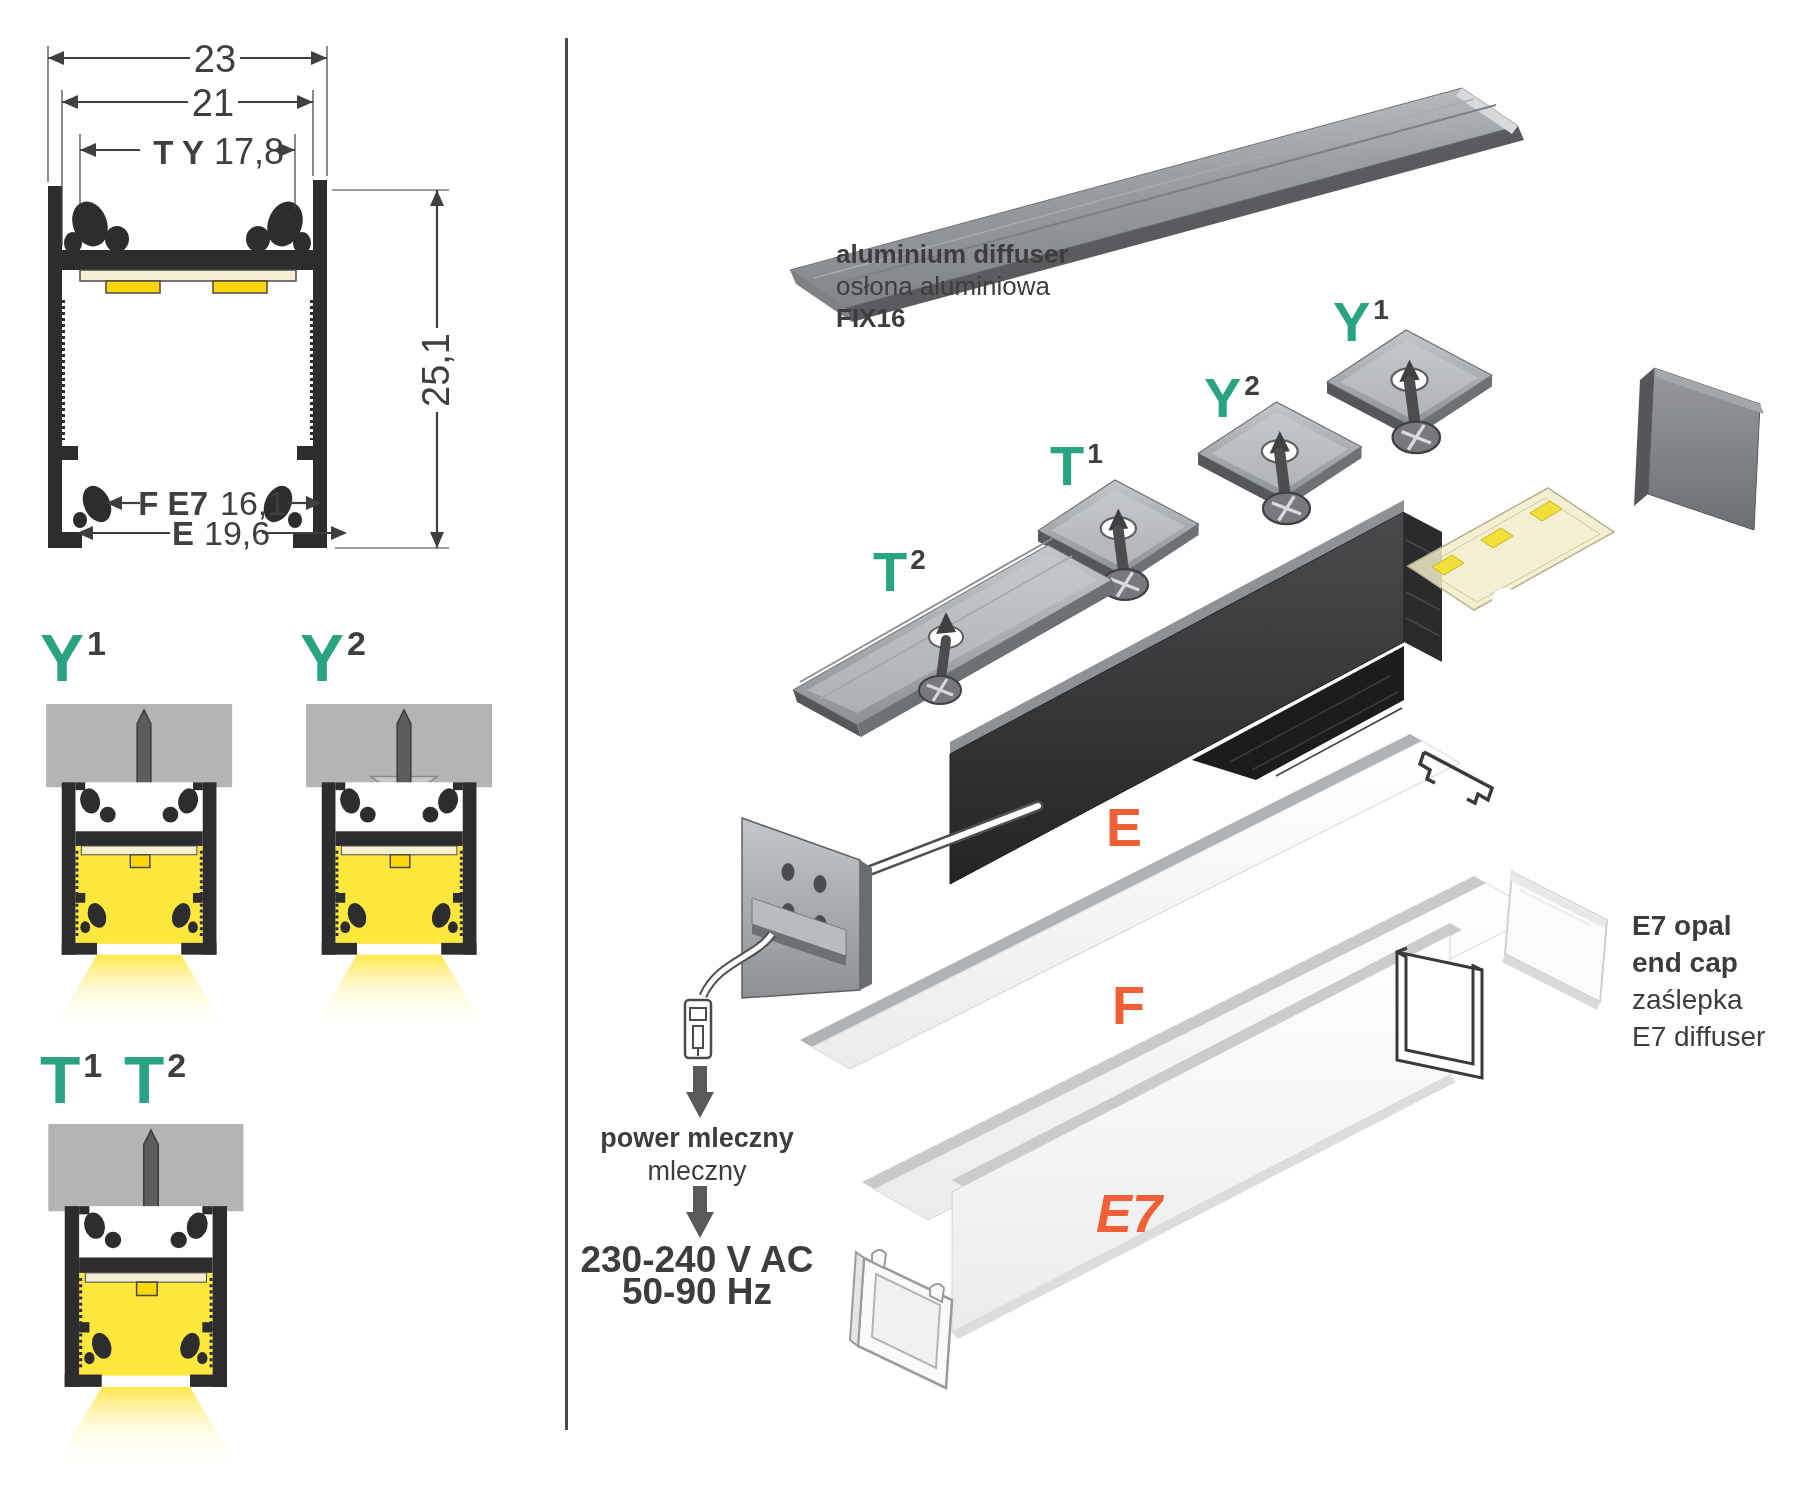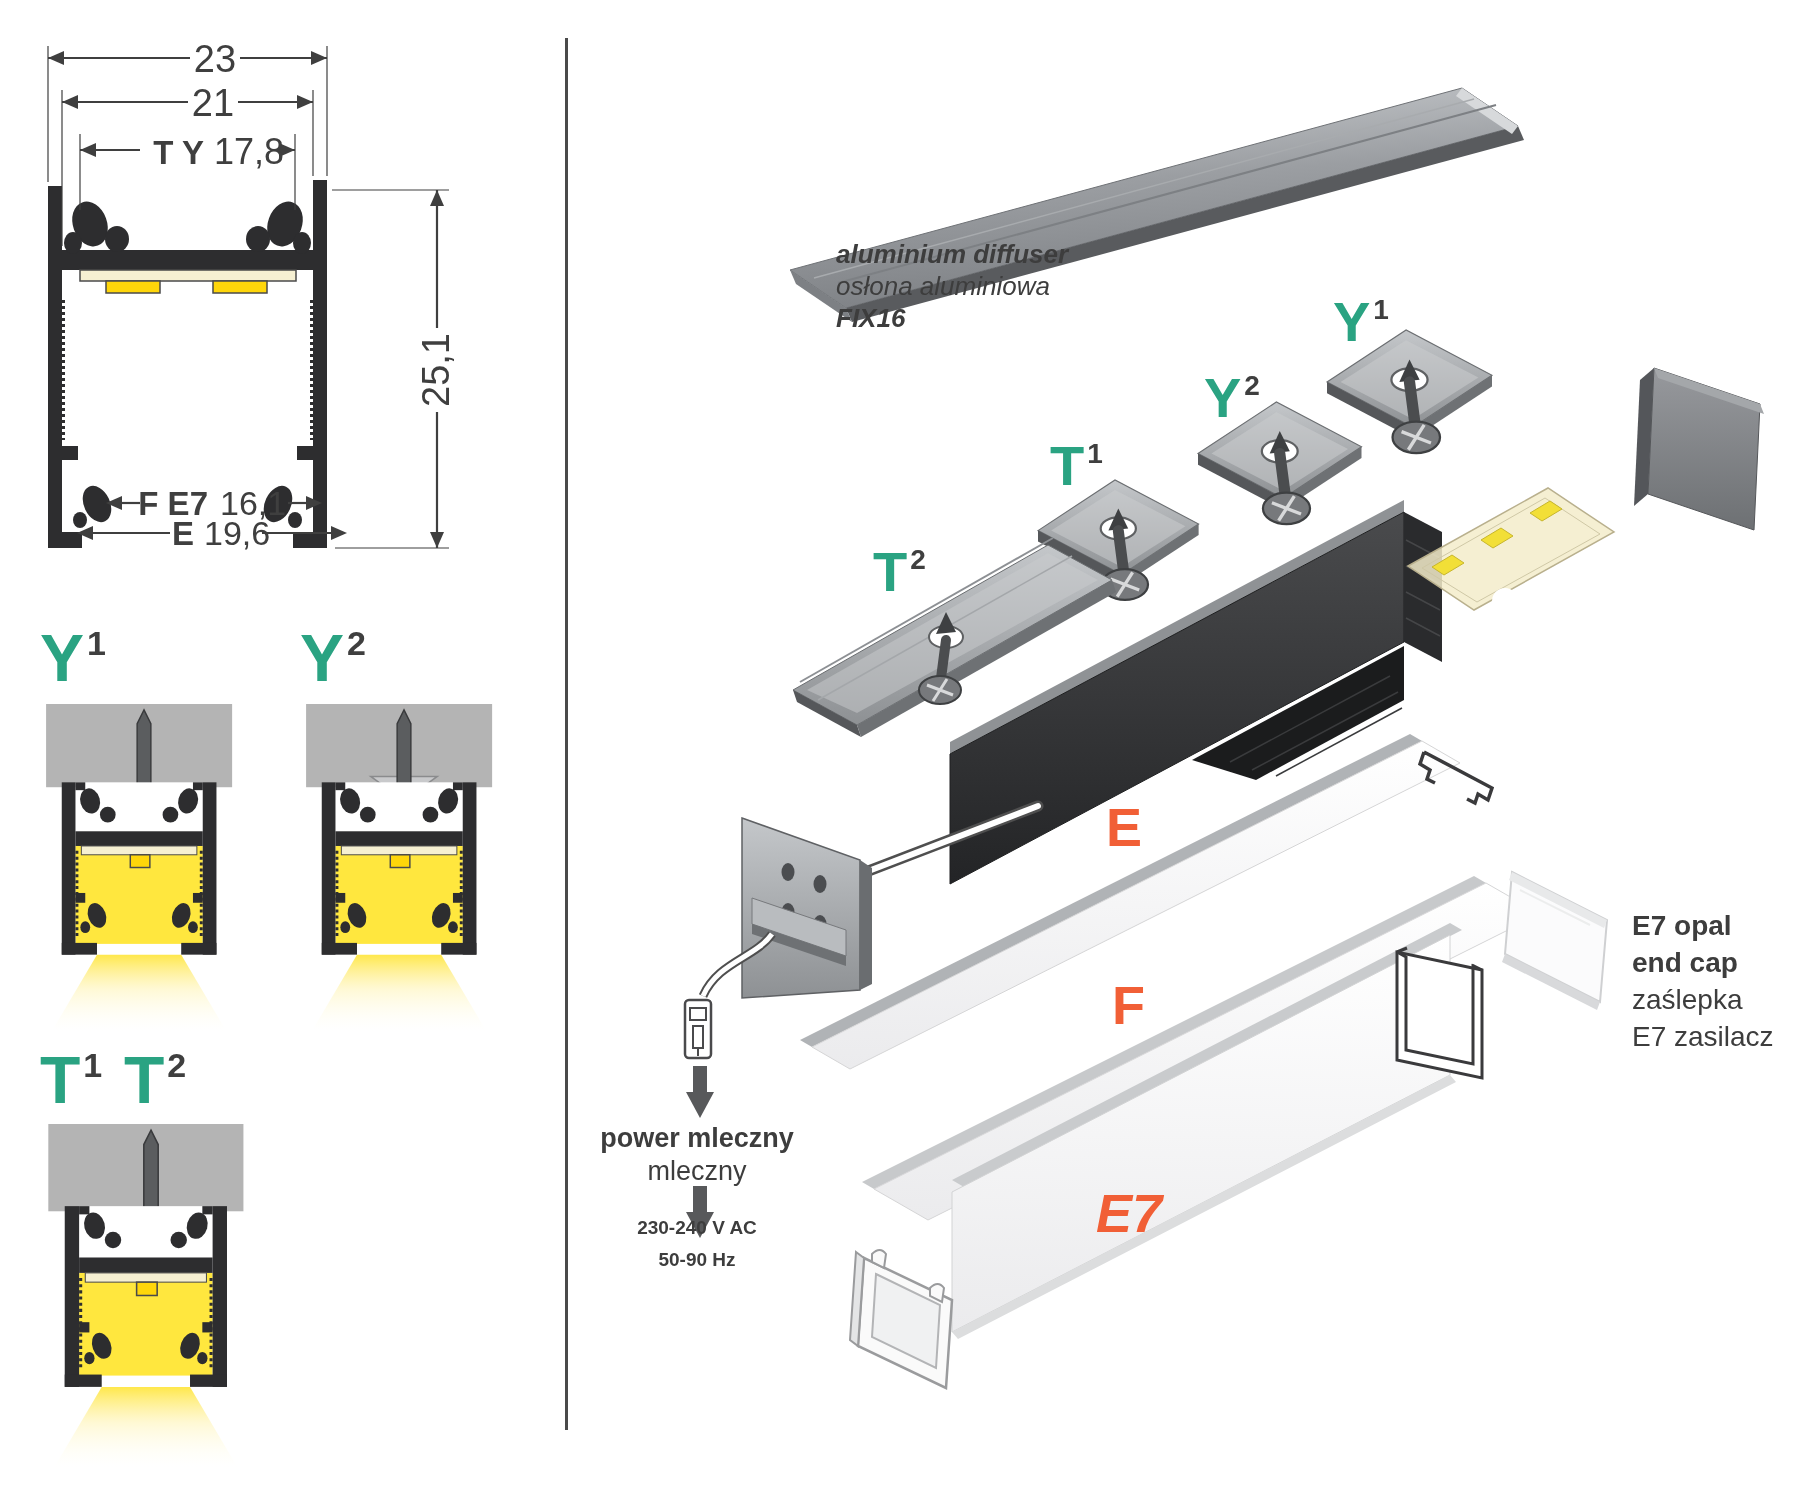--- a/index.html
+++ b/index.html
@@ -346,21 +346,21 @@
         <rect x="693" y="1066" width="14" height="26"></rect>
           <polygon points="686,1092 714,1092 700,1118"></polygon>
       </g>
       <g>
         <rect x="693" y="1186" width="14" height="26"></rect>
           <polygon points="686,1212 714,1212 700,1238"></polygon>
       </g>
     </g>
   </svg>
 
-  <div class="tblock" style="left:836px;top:238px;font-style:italic;">
+  <div class="tblock" style="left:836px;top:238px;">
     <div class="b">aluminium diffuser</div>
     <div>osłona aluminiowa</div>
     <div class="b">FIX16</div>
   </div>
 
   <div class="vh vh-sm" style="left:1333px;top:296px;">
     <span class="letter">Y</span><span class="sup">1</span>
   </div>
   <div class="vh vh-sm" style="left:1204px;top:372px;">
     <span class="letter">Y</span><span class="sup">2</span>
@@ -373,25 +373,25 @@
   </div>
 
   <div class="coverLabel" style="left:1106px;top:800px;">E</div>
   <div class="coverLabel" style="left:1112px;top:978px;">F</div>
   <div class="coverLabel" style="left:1096px;top:1186px;font-style:italic;">E7</div>
 
   <div class="tblock" style="left:1632px;top:892px;font-size:28px;line-height:37px;margin-top:15px;">
     <div class="b">E7 opal</div>
     <div class="b">end cap</div>
     <div>zaślepka</div>
-    <div>E7 zasilacz</div>
+    <div>E7 diffuser</div>
   </div>
 
   <div class="tblock tcenter" style="left:552px;top:1122px;width:290px;font-size:27px;line-height:33px;">
     <div class="b">power mleczny</div>
     <div>mleczny</div>
   </div>
-  <div class="tblock tcenter" style="left:552px;top:1212px;width:290px;font-size:19px;line-height:32px;font-weight:bold;">
+  <div class="tblock tcenter" style="left:552px;top:1244px;width:290px;font-size:37px;line-height:32px;font-weight:bold;">
     <div>230-240 V AC</div>
     <div>50-90 Hz</div>
   </div>
 
 </div>
 
 </body></html>

